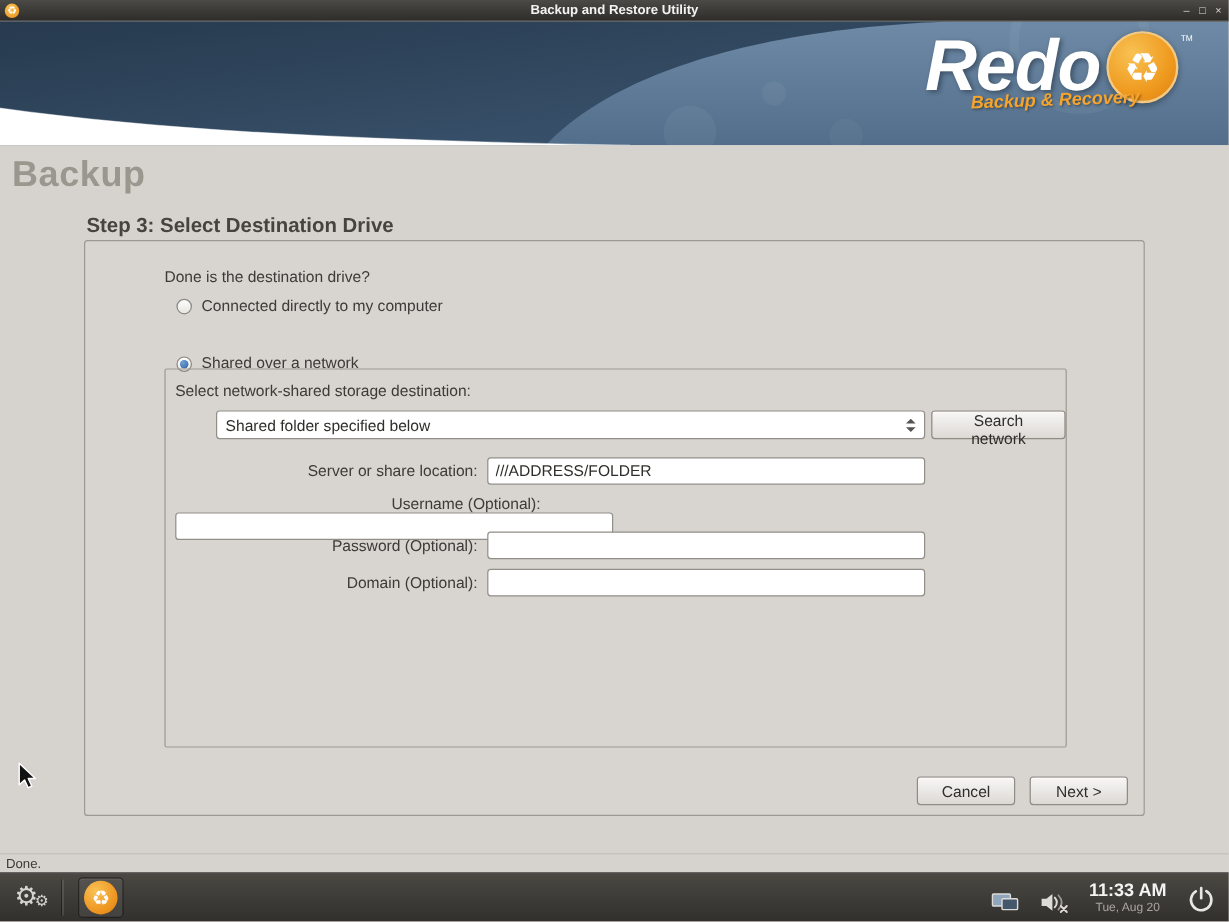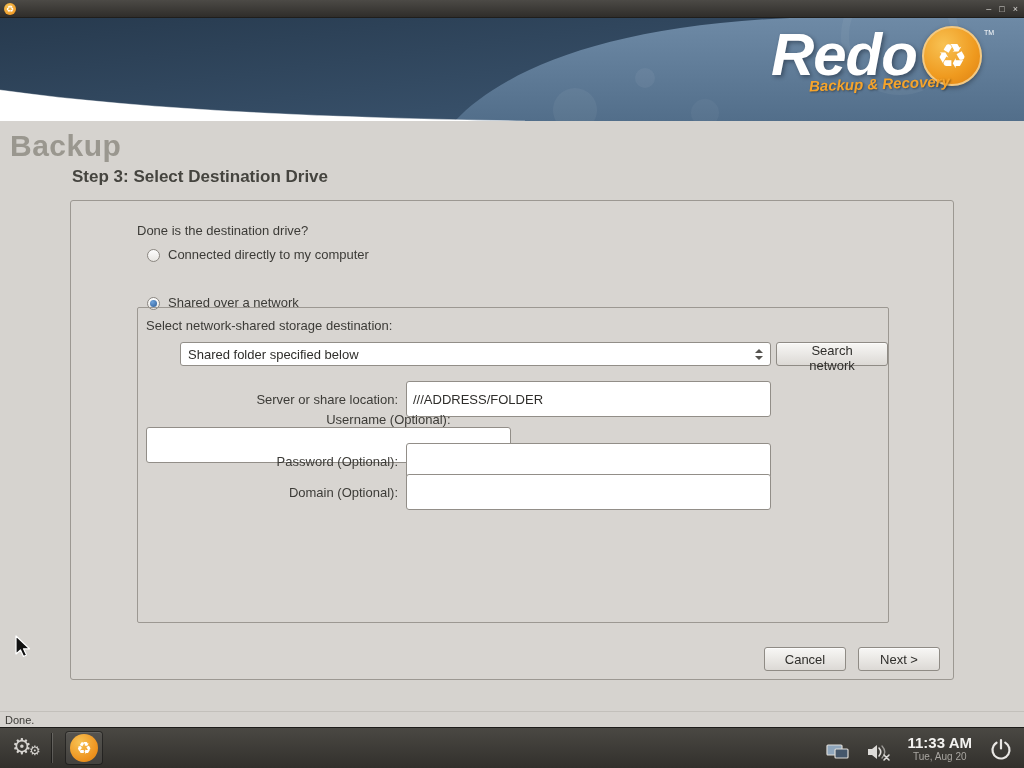--- a/index.html
+++ b/index.html
@@ -51,21 +51,21 @@
     position:absolute; right:74px; top:57px;
     color:#f6a42b; font-style:italic; font-weight:bold; font-size:15px;
     text-shadow:1px 1px 2px rgba(0,0,0,.4); transform:rotate(-2deg);
     white-space:nowrap;
   }
 
   
   .main { position:absolute; top:121px; left:0; right:0; height:590px; }
   .page-title { position:absolute; left:10px; top:8px; font-size:30px; font-weight:bold;
     color:#9a978f; letter-spacing:.5px; }
-  .step-title { position:absolute; left:72px; top:46px; font-size:17px; font-weight:bold;
+  .step-title { position:absolute; left:72px; top:57px; font-size:17px; font-weight:bold;
     color:#45443f; }
 
   .outer-panel {
     position:absolute; left:70px; top:79px; width:884px; height:480px;
     border:1px solid #9c9892; border-radius:3px; background:#d8d5d1;
   }
   .question { position:absolute; left:66px; top:22px; font-size:13px; color:#3c3b37; }
   .radio-row { position:absolute; left:76px; display:flex; align-items:flex-end; gap:8px;
     font-size:13px; color:#3c3b37; cursor:default; }
   .radio-row.r1 { top:46px; } .radio-row.r2 { top:66px;margin-top:28px; }
@@ -101,21 +101,21 @@
     font-size:13px; color:#2f2e2b; font-family:inherit; cursor:pointer;
     box-shadow:inset 0 1px 0 rgba(255,255,255,.65);
   }
   .search-btn { margin-left:5px; }
 
   .field-row { position:absolute; left:8px; display:flex; align-items:center; }
   .field-row.f0 { top:73px; } .field-row.f1 { top:104px;flex-direction:column; }
   .field-row.f2 { top:135px; } .field-row.f3 { top:166px; }
   .field-label { width:252px; text-align:right; font-size:13px; color:#3c3b37; margin-right:8px; }
   .field-input {
-    width:365px; height:36px; background:#fff; border:1px solid #928e88; border-radius:3px;
+    width:365px; height:23px; background:#fff; border:1px solid #928e88; border-radius:3px;
     font-size:13px; color:#2f2e2b; padding:0 6px; font-family:inherit;
   }
   .panel-actions { position:absolute; right:13px; bottom:8px; display:flex; gap:12px; }
 
   
   .statusbar {
     position:absolute; top:711px; left:0; right:0; height:16px;
     border-top:1px solid #c3c0bb; background:#d6d3cf;
     display:flex; align-items:center; padding-left:5px;
     font-size:11px; color:#3c3b37;
@@ -151,20 +151,21 @@
   .clock-date { font-size:10px; color:#a9a6a1; }
   .power { cursor:pointer; }
 
   .cursor { position:absolute; left:15px; top:635px; z-index:50; pointer-events:none; }
 </style>
 </head>
 <body>
 
 <div class="titlebar">
   <div class="app-icon">♻</div>
+  <div class="titlebar-title">Backup and Restore Utility</div>
   <div class="win-controls">
     <span>–</span>
     <span>□</span>
     <span>×</span>
   </div>
 </div>
 
 <div class="banner">
   <svg class="wave" viewBox="0 0 1024 103" preserveAspectRatio="none">
     <defs>

